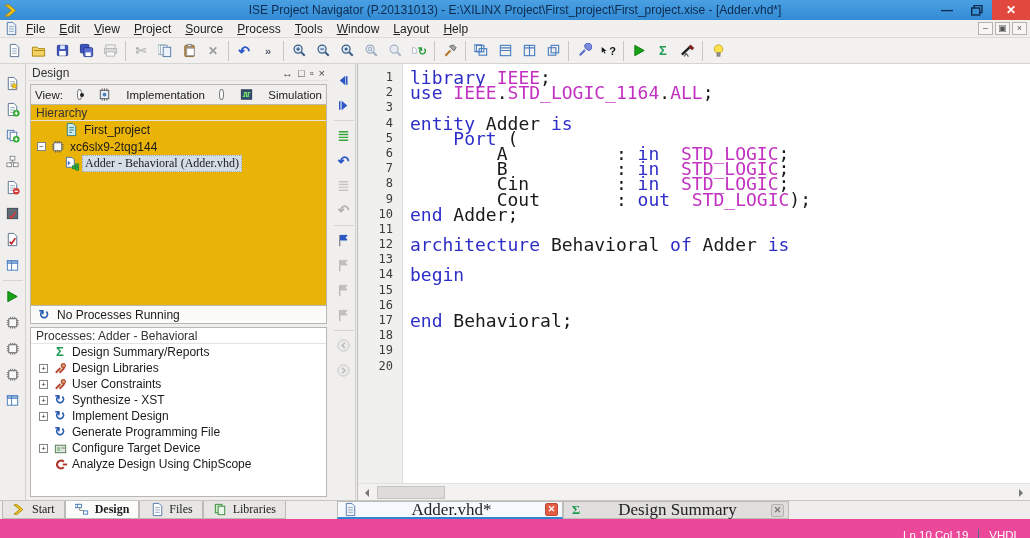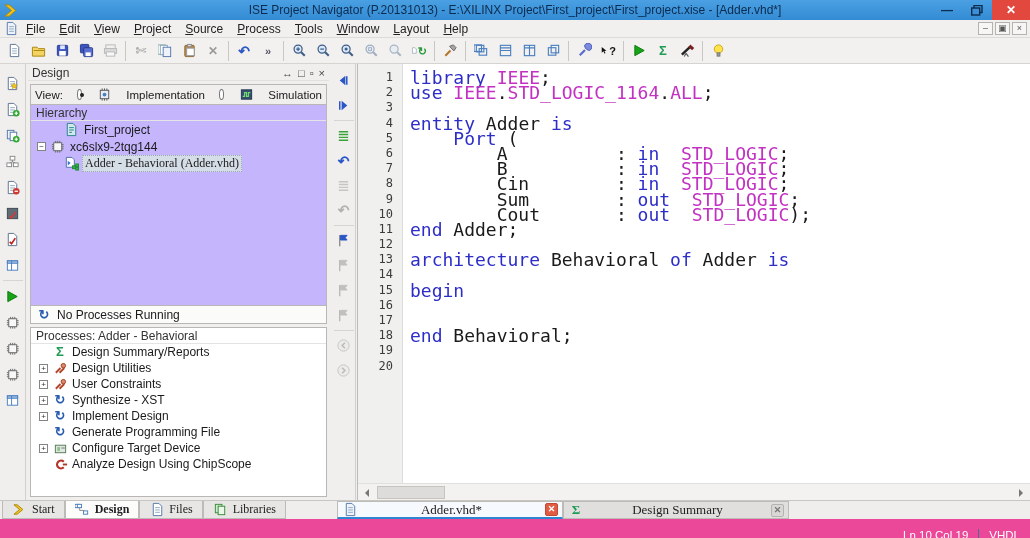--- a/index.html
+++ b/index.html
@@ -35,21 +35,21 @@
   .leftstrip .tb-btn { width:24px; height:26px; }
   .strip-sep { width:20px; height:1px; background:#d7d5d2; margin:2px 0; }
 
   .design-panel { position:absolute; left:27px; top:0; width:304px; height:436px; }
   .panel-head { position:absolute; top:1px; left:1px; right:2px; height:16px; display:flex; align-items:center; padding:0 4px; color:#333; border-bottom:1px solid #e2e0dd; }
   .panel-head .ph-btns { margin-left:auto; display:flex; gap:5px; color:#444; font-size:11px; }
   .ph-btn { cursor:default; line-height:14px; }
   .view-row { position:absolute; top:20px; left:3px; right:4px; height:21px; border:1px solid #b9b7b4; display:flex; align-items:center; gap:14px; padding:0 4px; font-size:11.5px; }
   .radio { width:11px; height:11px; border-radius:50%; border:1px solid #777; background:#fff; position:relative; display:inline-block; }
   .radio.sel::after { content:""; position:absolute; left:2.5px; top:2.5px; width:4px; height:4px; border-radius:50%; background:#222; }
-  .hier-box { position:absolute; top:40px; left:3px; right:4px; height:204px; background:#c4b5fd; border:1px solid #b9b7b4; overflow:hidden; }
+  .hier-box { position:absolute; top:40px; left:3px; right:4px; height:204px; background:#eab308; border:1px solid #b9b7b4; overflow:hidden; }
   .hier-head { height:16px; border-bottom:1px solid #e4e4e4; display:flex; align-items:center; padding-left:5px; color:#333; }
   .tree-row { height:17px; display:flex; align-items:center; gap:3px; white-space:nowrap; font-size:12px; }
   .tree-row .lbl { padding:0 2px; }
   .tree-row.sel .lbl { background:#d5dde6; border:1px dotted #98a8b8;font-family:Liberation Serif, serif; }
   .expander { width:9px; height:9px; border:1px solid #848484; background:#fff; font-size:8px; line-height:7px; text-align:center; color:#333; display:inline-block; flex:0 0 auto; }
   .exp-space { width:9px; flex:0 0 auto; display:inline-block; }
 
   .proc-status { position:absolute; top:241px; left:3px; right:4px; height:19px; background:#fbfbfa; border:1px solid #b9b7b4; display:flex; align-items:center; gap:5px; padding-left:5px; }
   .proc-box { position:absolute; top:263px; left:3px; right:4px; height:170px; background:#fff; border:1px solid #b9b7b4; overflow:hidden; }
   .proc-head { height:16px; border-bottom:1px solid #e4e4e4; display:flex; align-items:center; padding-left:5px; color:#333; }
@@ -73,21 +73,21 @@
   .tri-r { width:0; height:0; border:4px solid transparent; border-left-color:#777; border-right:none; }
 
   
   .tabsrow { position:absolute; top:500px; left:0; width:1030px; height:19px; background:#efeeec; border-top:1px solid #c8c6c3;font-family:Liberation Serif, serif; }
   .left-tabs { position:absolute; left:2px; top:0; height:19px; display:flex; }
   .ltab { display:flex; align-items:center; gap:4px; padding:0 9px; border:1px solid #bdbbb8; border-top:none; background:#e7e6e4; height:18px; font-size:12px; color:#222; }
   .ltab.active { background:#fcfcfb; font-weight:bold; }
   .doc-tabs { position:absolute; left:337px; top:0; height:19px; display:flex; }
   .dtab { width:226px; height:18px; display:flex; align-items:center; border:1px solid #bdbbb8; background:#e0dfdd; padding:0 4px; position:relative; }
   .dtab.active { background:#f6f9fd; border-bottom:2px solid #2f86d0; }
-  .dtab .dlabel { flex:1; text-align:center; font-size:13px; color:#222; }
+  .dtab .dlabel { flex:1; text-align:center; font-size:17px; color:#222; }
   .close-red { width:13px; height:13px; background:#e25c43; border:1px solid #c04a35; border-radius:2px; color:#fff; font-size:9px; line-height:11px; text-align:center; font-weight:bold; }
   .close-gray { width:13px; height:13px; background:#d8d7d5; border:1px solid #b5b3b0; border-radius:2px; color:#777; font-size:9px; line-height:11px; text-align:center; font-weight:bold; }
 
   
   .statusbar { position:absolute; top:519px; left:0; width:1030px; height:31px; background:#ec4899; color:#fff; display:flex; align-items:center; justify-content:flex-end; font-size:11.5px; }
   .statusbar .seg { padding:0 10px; }
   .statusbar .sep { width:1px; height:12px; background:#4c6b90; }
 </style>
 </head>
 <body>
@@ -604,21 +604,21 @@
             <span>Design Summary/Reports</span>
           </div>
           <div class="proc-row">
             <span class="expander">+</span>
             <span class="ic">
               <svg width="15" height="15" viewBox="0 0 16 16">
                 <path d="M3,12.5 L8,7.5 M7,12.5 L12,7.5" stroke="#b2452c" stroke-width="2"></path>
                 <circle cx="11" cy="5" r="2.4" fill="#d98a66" stroke="#a03c22"></circle>
               </svg>
             </span>
-            <span>Design Utilities</span>
+            <span>Design Libraries</span>
           </div>
           <div class="proc-row">
             <span class="expander">+</span>
             <span class="ic">
               <svg width="15" height="15" viewBox="0 0 16 16">
                 <path d="M3,12.5 L8,7.5 M7,12.5 L12,7.5" stroke="#b2452c" stroke-width="2"></path>
                 <circle cx="11" cy="5" r="2.4" fill="#d98a66" stroke="#a03c22"></circle>
               </svg>
             </span>
             <span>User Constraints</span>
@@ -802,21 +802,20 @@
       </div>
     <div class="code" id="code-area">
         <div class="cl"><span class="k">library</span><span class="p"> </span><span class="t">IEEE</span><span class="p">;</span></div>
         <div class="cl"><span class="k">use</span><span class="p"> </span><span class="t">IEEE</span><span class="p">.</span><span class="t">STD_LOGIC_1164</span><span class="p">.</span><span class="t">ALL</span><span class="p">;</span></div>
         <div class="cl">&nbsp;</div>
         <div class="cl"><span class="k">entity</span><span class="p"> Adder </span><span class="k">is</span></div>
         <div class="cl"><span class="p">    </span><span class="k">Port</span><span class="p"> (</span></div>
         <div class="cl"><span class="p">        A          : </span><span class="k">in</span><span class="p">  </span><span class="t">STD_LOGIC</span><span class="p">;</span></div>
         <div class="cl"><span class="p">        B          : </span><span class="k">in</span><span class="p">  </span><span class="t">STD_LOGIC</span><span class="p">;</span></div>
         <div class="cl"><span class="p">        Cin        : </span><span class="k">in</span><span class="p">  </span><span class="t">STD_LOGIC</span><span class="p">;</span></div>
-        <div class="cl"><span class="p">        Sum        : </span><span class="k">out</span><span class="p">  </span><span class="t">STD_LOGIC</span><span class="p">;</span></div>
         <div class="cl"><span class="p">        Cout       : </span><span class="k">out</span><span class="p">  </span><span class="t">STD_LOGIC</span><span class="p">);</span></div>
         <div class="cl"><span class="k">end</span><span class="p"> Adder;</span></div>
         <div class="cl">&nbsp;</div>
         <div class="cl"><span class="k">architecture</span><span class="p"> Behavioral </span><span class="k">of</span><span class="p"> Adder </span><span class="k">is</span></div>
         <div class="cl">&nbsp;</div>
         <div class="cl"><span class="k">begin</span></div>
         <div class="cl">&nbsp;</div>
         <div class="cl">&nbsp;</div>
         <div class="cl"><span class="k">end</span><span class="p"> Behavioral;</span></div>
         <div class="cl">&nbsp;</div>

